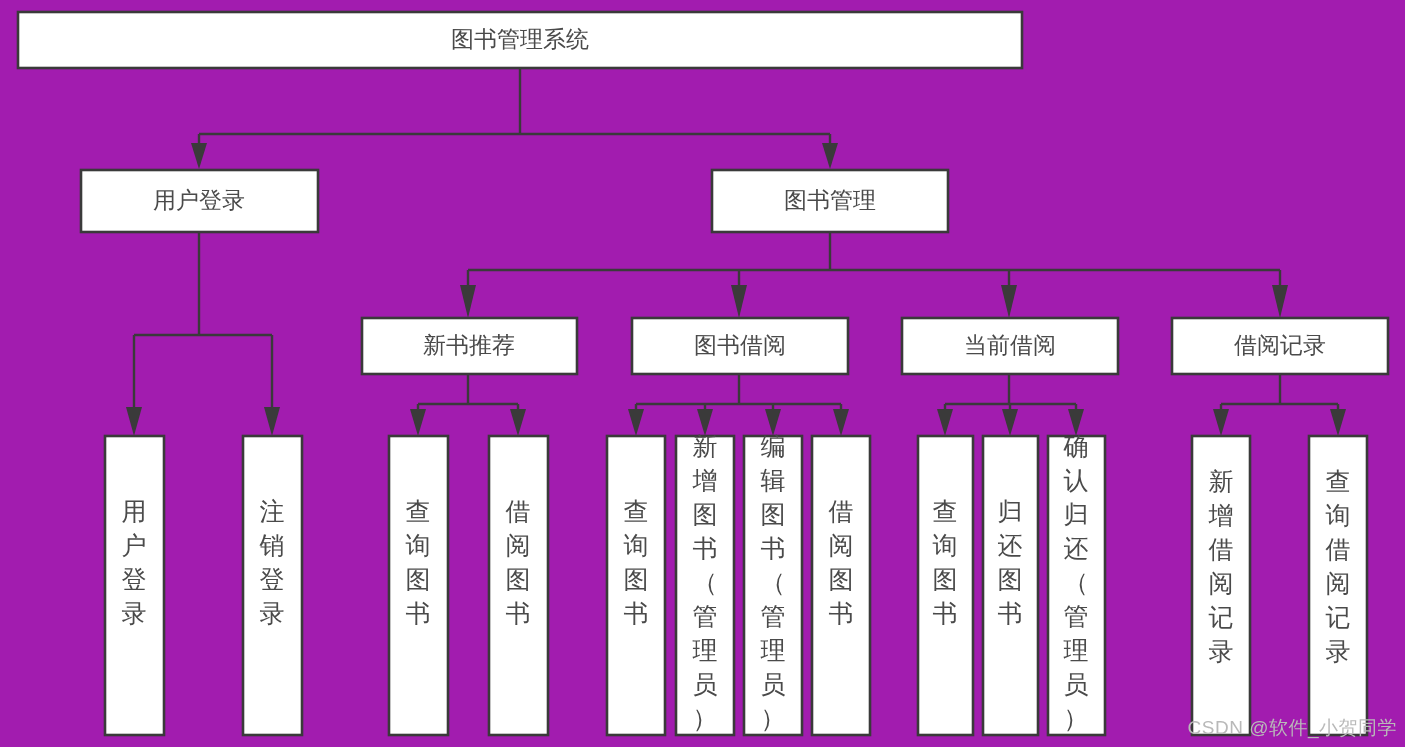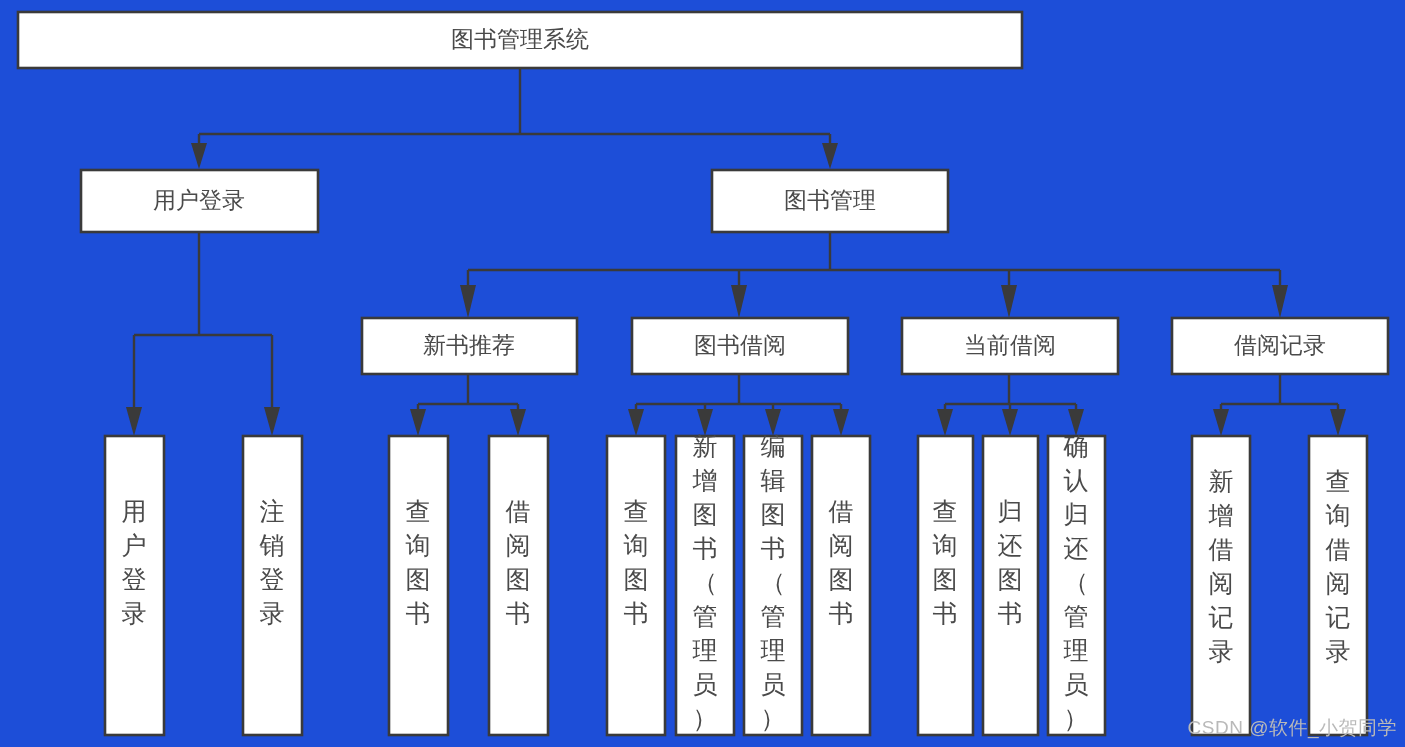--- a/index.html
+++ b/index.html
@@ -10,21 +10,21 @@
   body {
     width: 1405px;
     height: 747px;
     font-family: "Liberation Sans", "DejaVu Sans", sans-serif;
     overflow: hidden;
   }
   #diagram-root {
     position: relative;
     width: 1405px;
     height: 747px;
-    background: #1d4ed8;
+    background: #a21caf;
   }
   svg#diagram-svg {
     position: absolute;
     top: 0;
     left: 0;
     width: 1405px;
     height: 747px;
   }
   .node-box {
     fill: #ffffff;

